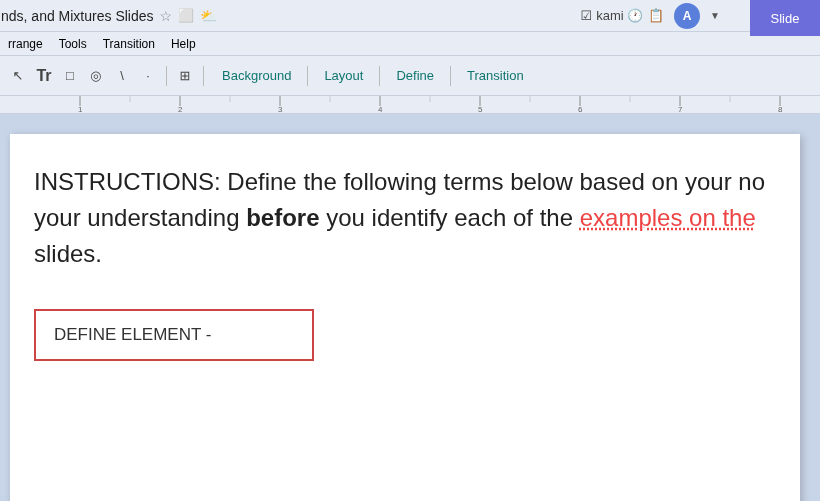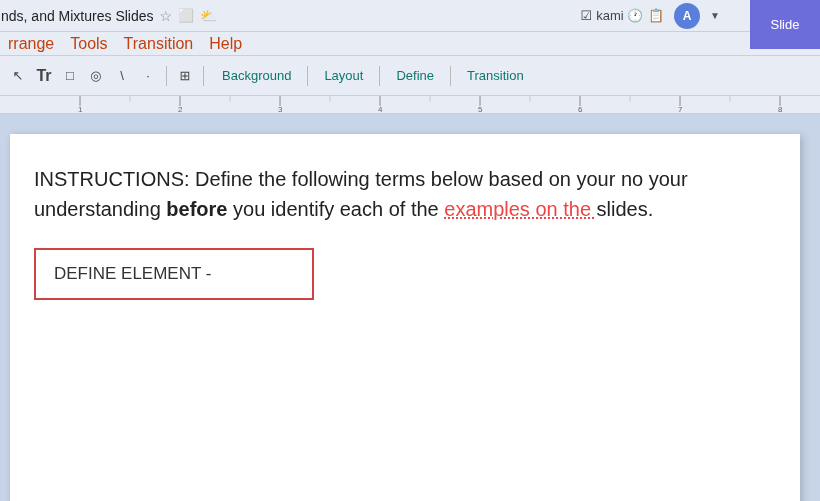--- a/index.html
+++ b/index.html
@@ -43,43 +43,43 @@
       font-size: 13px;
       color: #444;
       display: flex;
       align-items: center;
       gap: 4px;
     }
     .slide-btn {
       position: absolute;
       right: 0;
       top: 0;
-      height: 49px;
+      height: 36px;
       width: 70px;
       background: #6c6cdb;
       color: white;
       font-size: 13px;
       display: flex;
       align-items: center;
       justify-content: center;
     }
 
     
     .menu-bar {
       background: #e8edf5;
       height: 24px;
       display: flex;
       align-items: center;
       padding: 0 8px;
       gap: 16px;
       border-bottom: 1px solid #c8d0de;
     }
     .menu-item {
-      font-size: 16px;
-      color: #c2410c;
+      font-size: 12px;
+      color: #000000;
       cursor: pointer;
     }
 
     
     .toolbar {
       background: #e8edf5;
       height: 40px;
       display: flex;
       align-items: center;
       padding: 0 8px;
@@ -144,41 +144,41 @@
       background: white;
       margin: 20px 0 0 10px;
       width: 790px;
       min-height: 380px;
       position: relative;
       padding: 30px 24px 20px 24px;
       box-shadow: 2px 2px 8px rgba(0,0,0,0.2);
     }
 
     .instructions-text {
-      font-size: 20px;
+      font-size: 24px;
       color: #222;
       line-height: 1.5;
-      margin-bottom: 8px;
+      margin-bottom: 37px;
     }
     .instructions-text strong {
       font-weight: bold;
     }
     .highlight {
       color: #e44;
       text-decoration: underline dotted;
     }
 
     .define-box {
       border: 2px solid #c44;
       padding: 14px 18px;
       display: inline-block;
       min-width: 280px;
       font-size: 17px;
       color: #333;
-      margin-top: 16px;
+      margin-top: 0;
     }
 
     
     .avatar {
       width: 26px;
       height: 26px;
       border-radius: 50%;
       background: #5a7fdb;
       display: flex;
       align-items: center;

